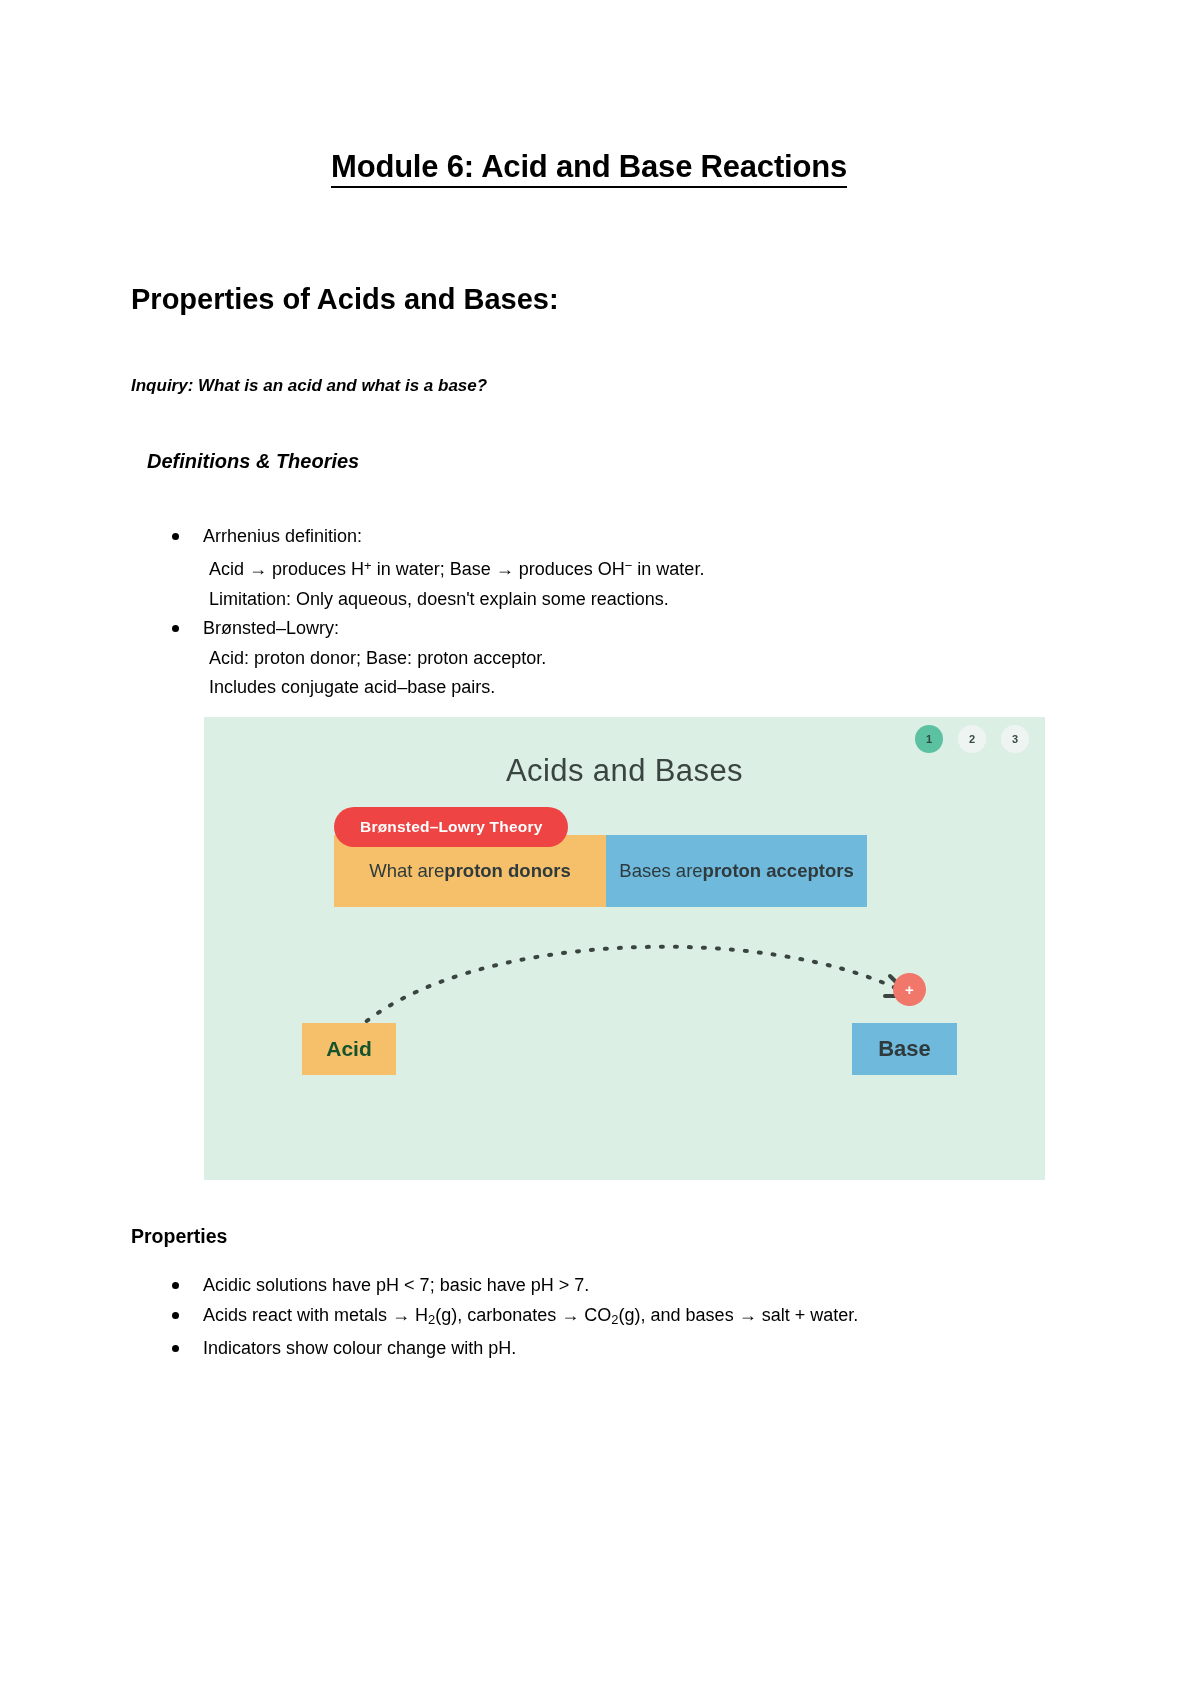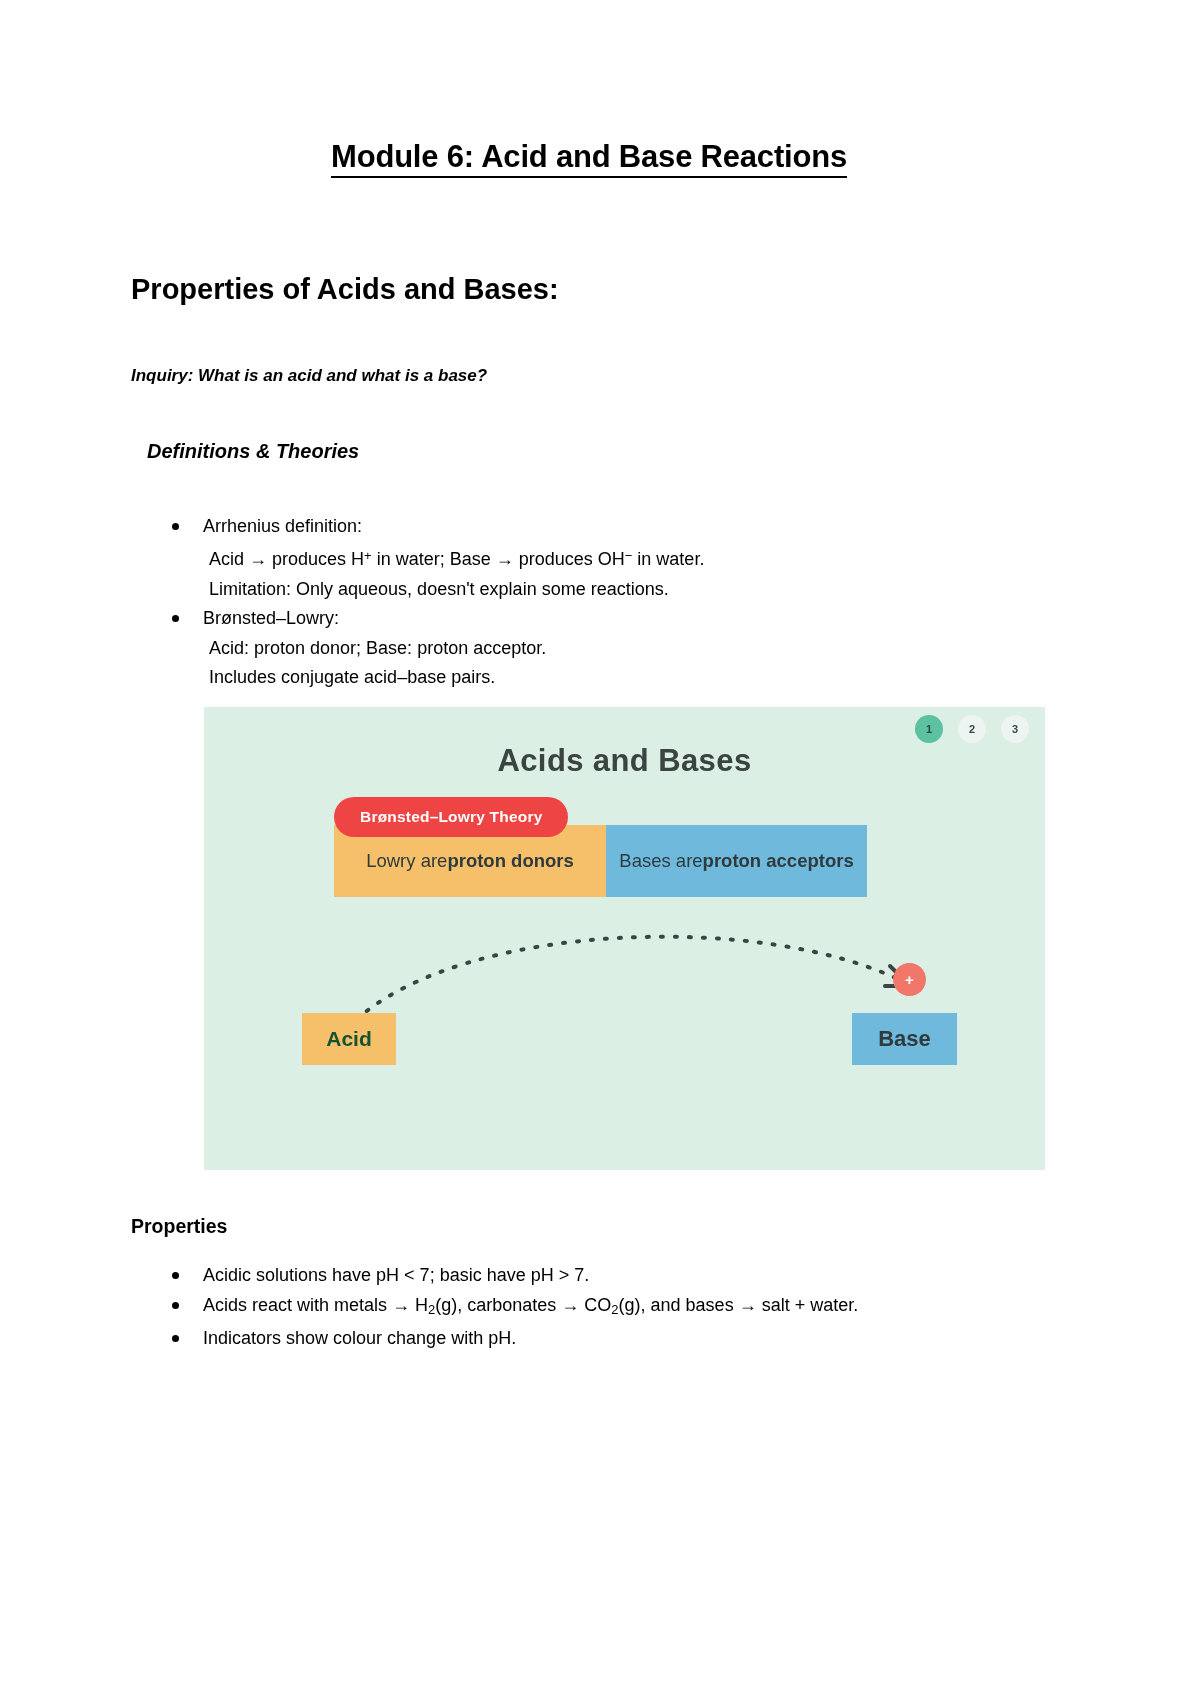--- a/index.html
+++ b/index.html
@@ -16,21 +16,21 @@
     width: 1200px;
     height: 1694px;
     background: #ffffff;
     box-sizing: border-box;
     padding: 0;
     overflow: hidden;
   }
   .content {
     position: absolute;
     left: 131px;
-    top: 4px;
+    top: 14px;
     width: 916px;
   }
 
   
   .doc-title {
     text-align: center;
     font-size: 31px;
     font-weight: bold;
     letter-spacing: -0.2px;
     margin: 0;
@@ -136,21 +136,21 @@
     background: #5bc1a0;
     color: #2f4a42;
   }
   .fig-title {
     position: absolute;
     top: 36px;
     left: 0;
     width: 100%;
     text-align: center;
     font-size: 31px;
-    font-weight: bold;
+    font-weight: normal;
     color: #3a4440;
     letter-spacing: 0.4px;
   }
   .pill {
     position: absolute;
     top: 90px;
     left: 130px;
     background: #ef4444;
     color: #ffffff;
     border-radius: 22px;
@@ -283,21 +283,21 @@
         <div class="fig-badge">2</div>
         <div class="fig-badge">3</div>
       </div>
 
       <div class="fig-title">Acids and Bases</div>
 
       <div class="pill">Brønsted–Lowry Theory</div>
 
       <div class="bars">
         <div class="bar acid-bar">
-          <span>Lowry are </span>
+          <span>What are </span>
             <b>proton donors</b>
         </div>
         <div class="bar base-bar">
           <span>Bases are </span>
             <b>proton acceptors</b>
         </div>
       </div>
 
       <svg class="arrow-wrap" viewBox="0 0 841 145">
         <path d="M 152 118 C 260 20, 560 10, 700 80" fill="none" stroke="#3a4440" stroke-width="4" stroke-linecap="round" stroke-dasharray="2 12"></path>

